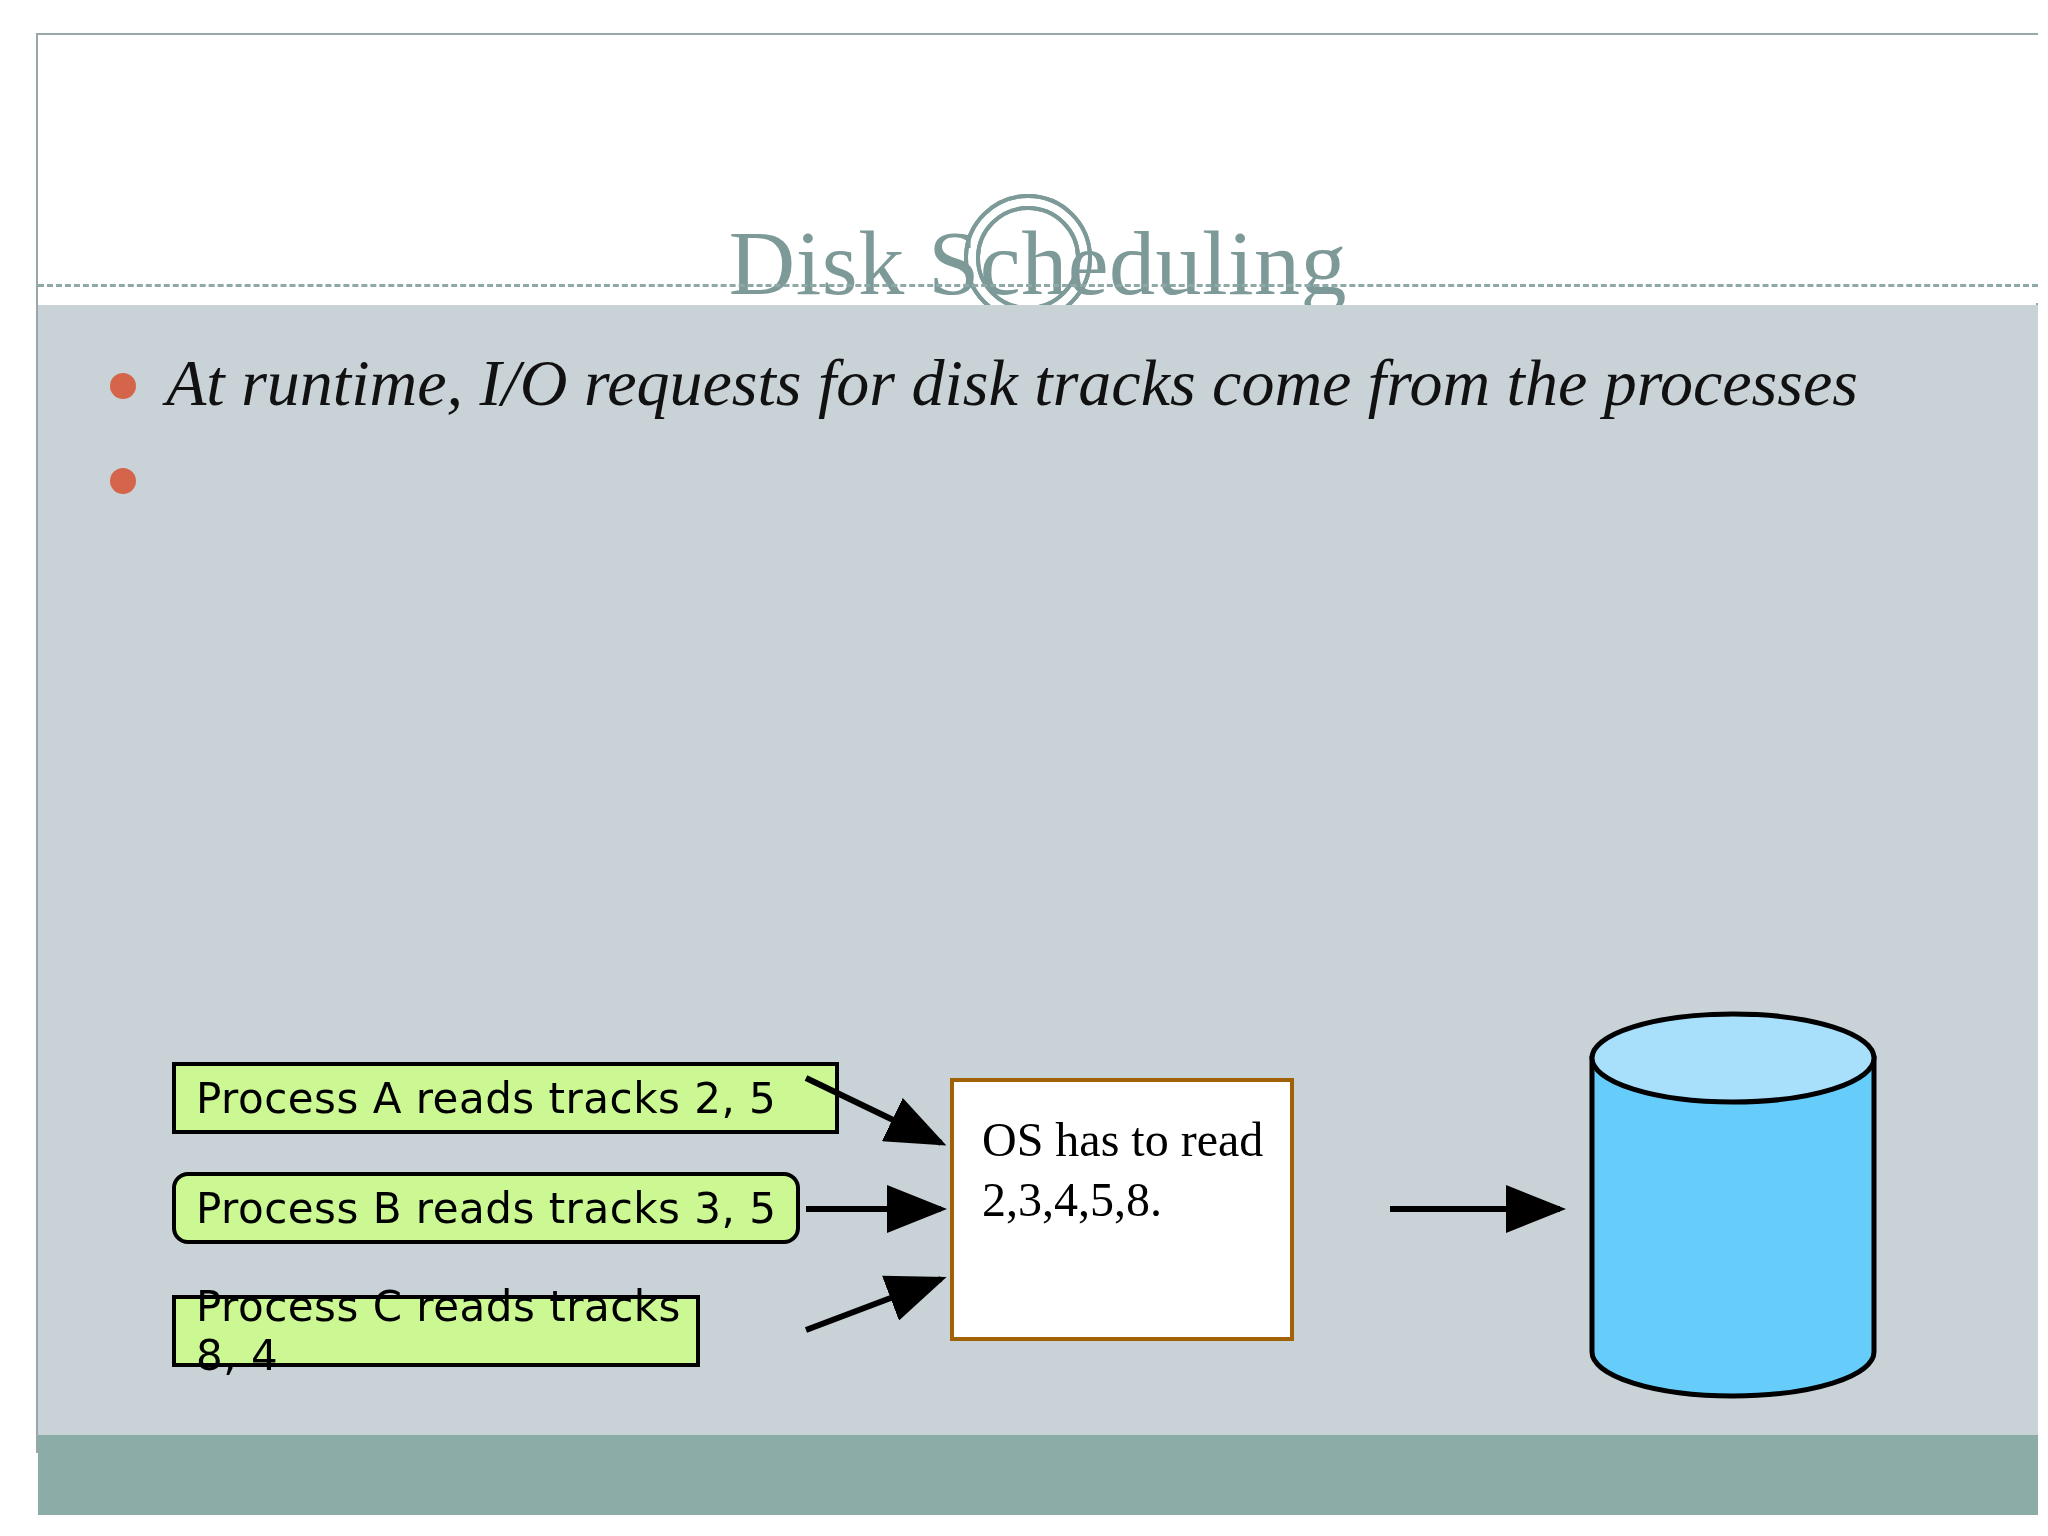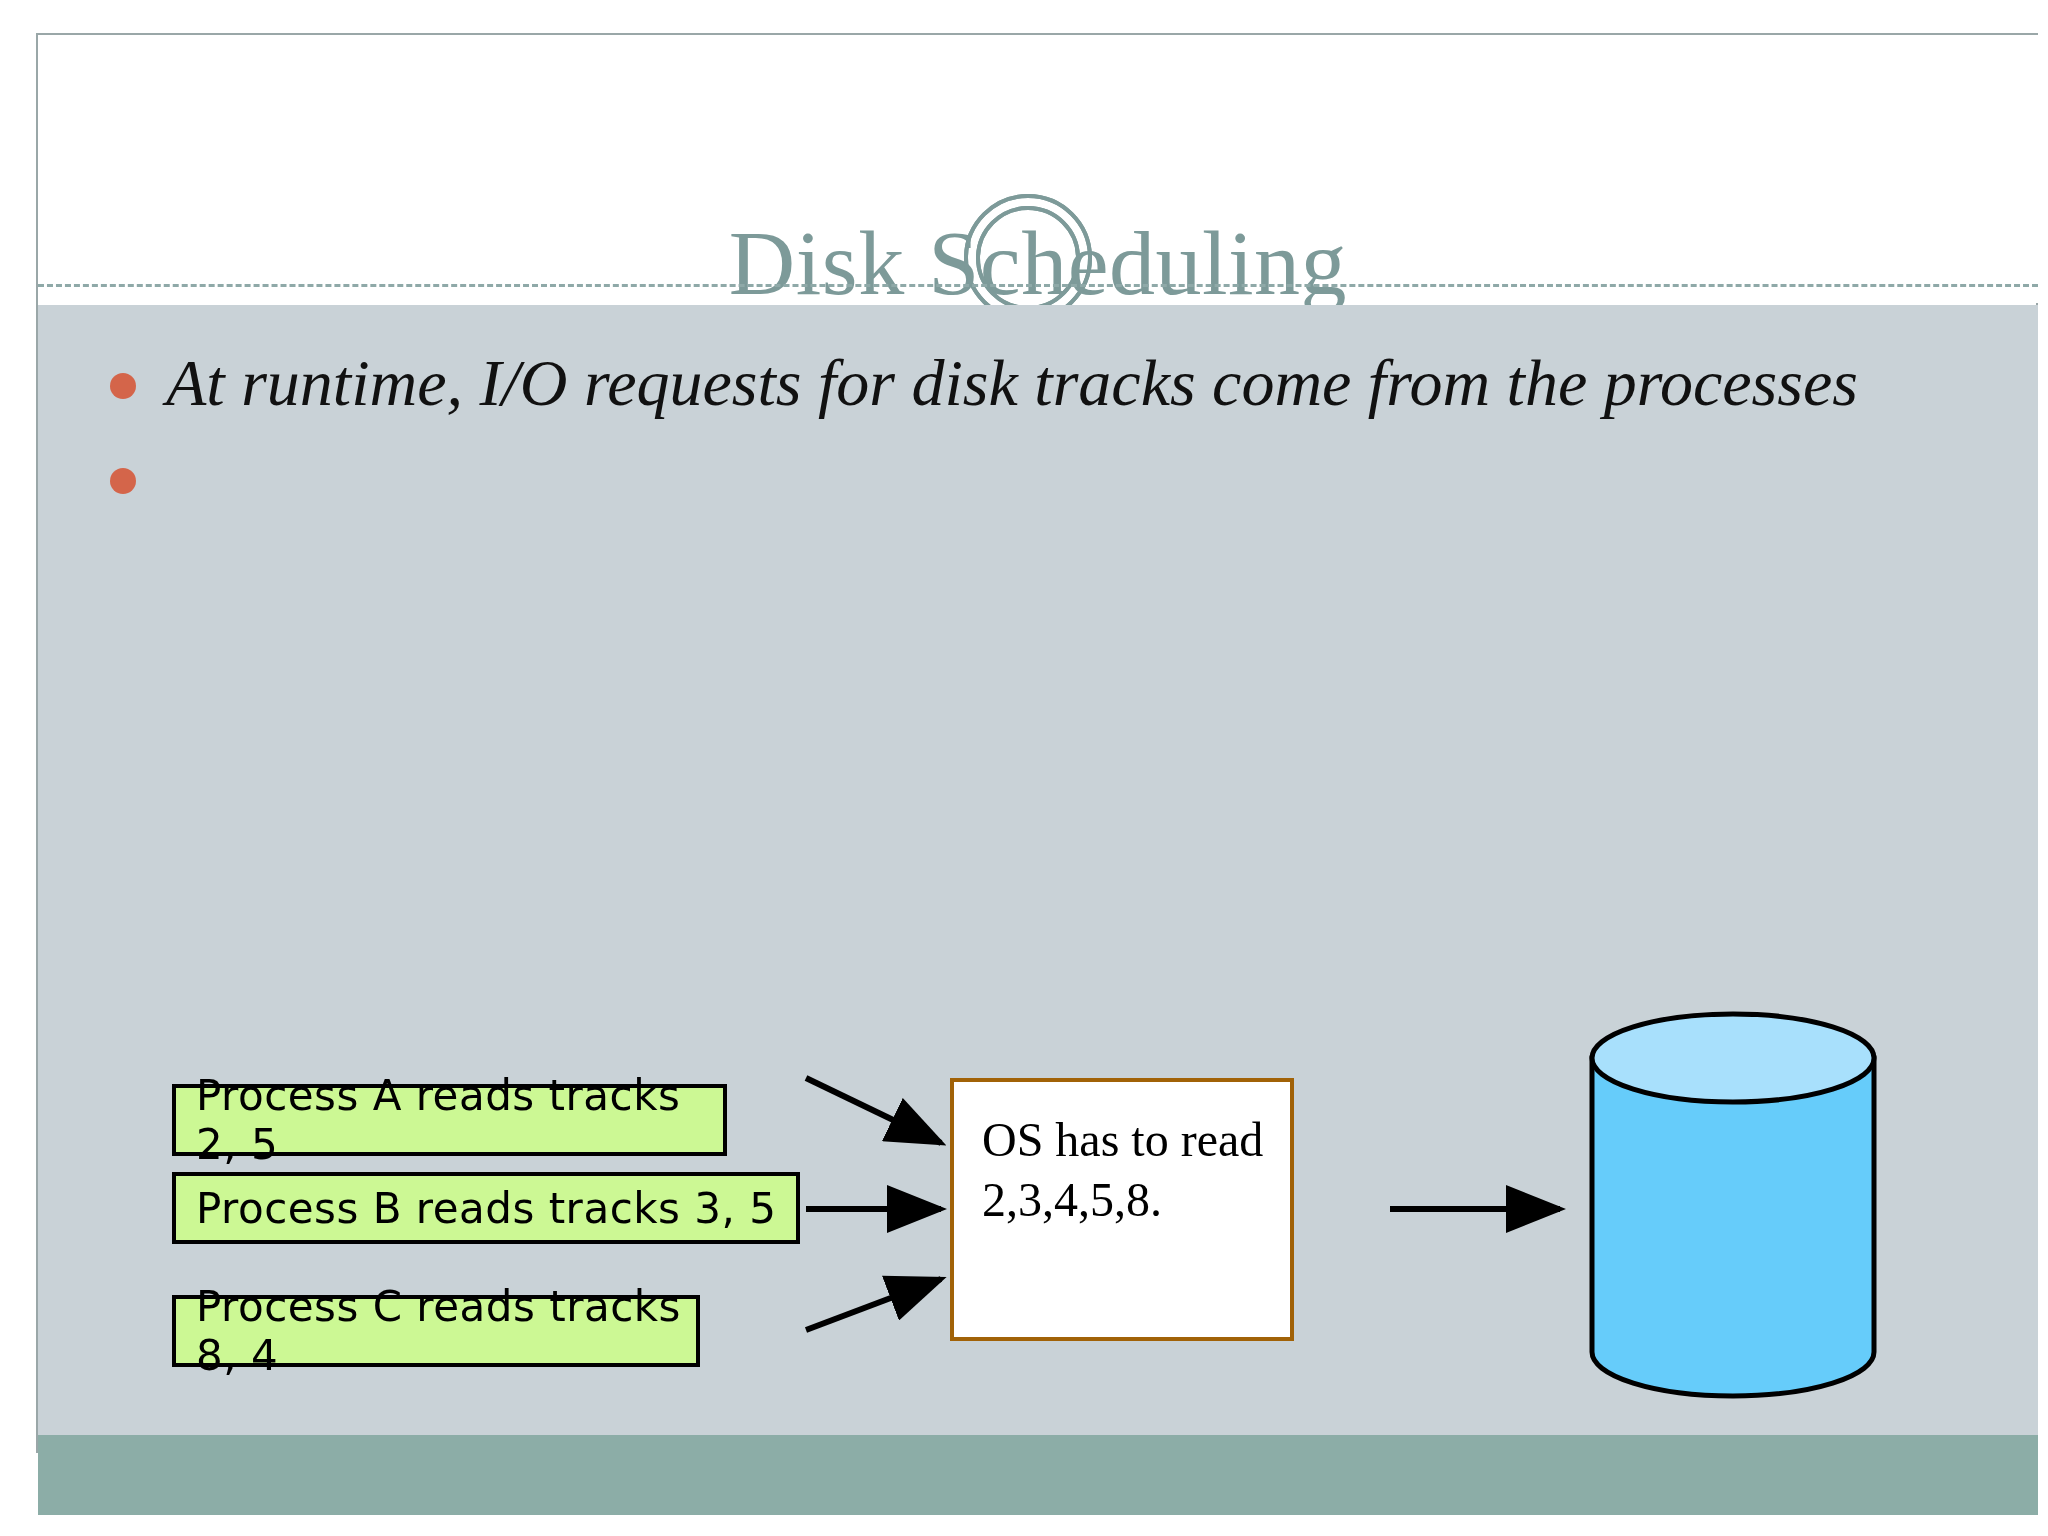--- a/index.html
+++ b/index.html
@@ -141,22 +141,22 @@
     border: 4px solid #000000;
     box-sizing: border-box;
     font-family: "DejaVu Sans", "Liberation Sans", sans-serif;
     font-size: 42px;
     color: #000000;
     display: flex;
     align-items: center;
     padding-left: 20px;
     letter-spacing: 0.5px;
   }
-  .proc-a { left: 172px; top: 1084px; width: 555px; height: 72px; }
-  .proc-b { left: 172px; top: 1172px; width: 628px; height: 72px; }
+  .proc-a { left: 172px; top: 1062px; width: 667px; height: 72px; }
+  .proc-b { left: 172px; top: 1172px; width: 628px; height: 72px; border-radius: 16px; }
   .proc-c { left: 172px; top: 1295px; width: 528px; height: 72px; }
 
   .os-box {
     position: absolute;
     left: 950px; top: 1078px;
     width: 344px; height: 263px;
     background: #ffffff;
     border: 4px solid #a16207;
     box-sizing: border-box;
     padding: 28px 24px 0 28px;

